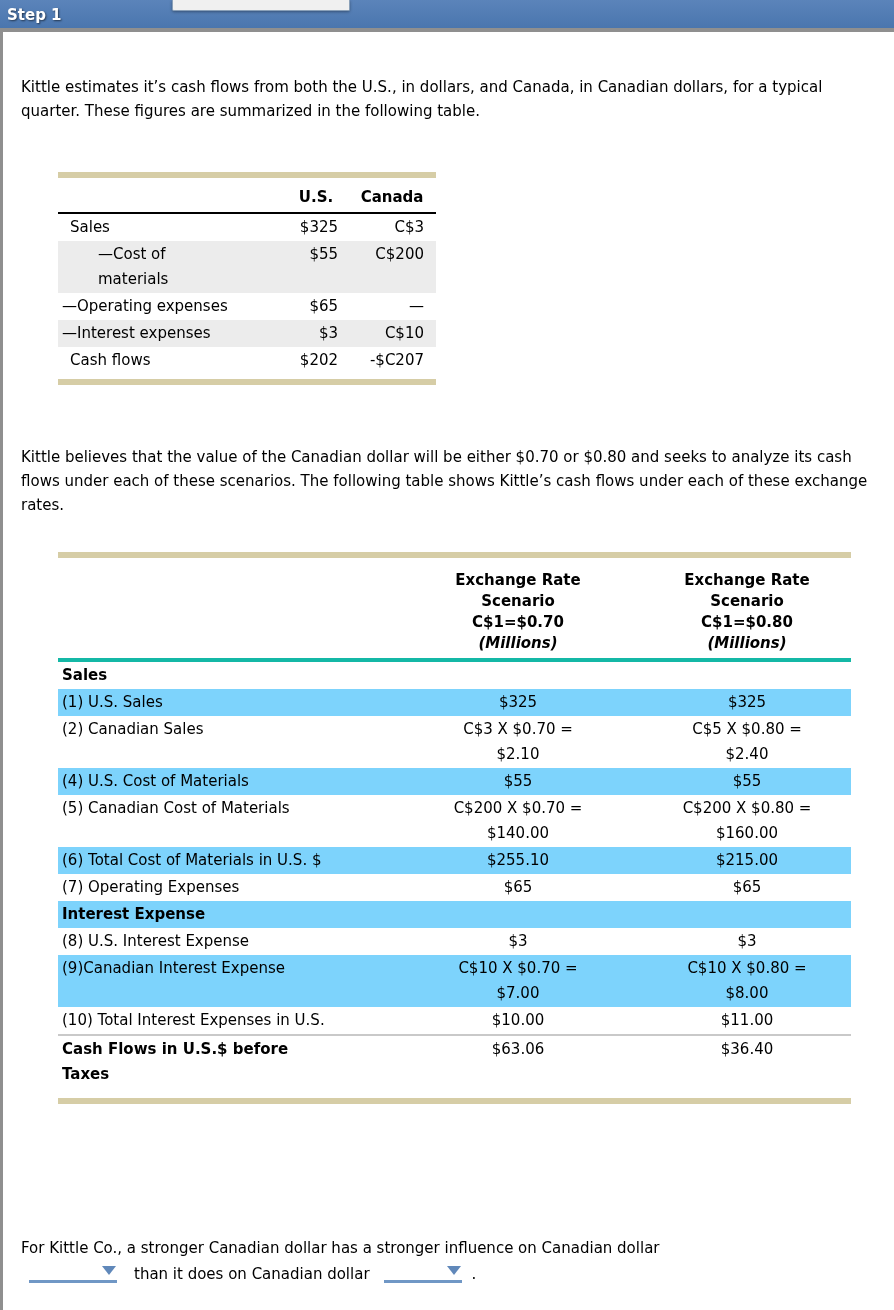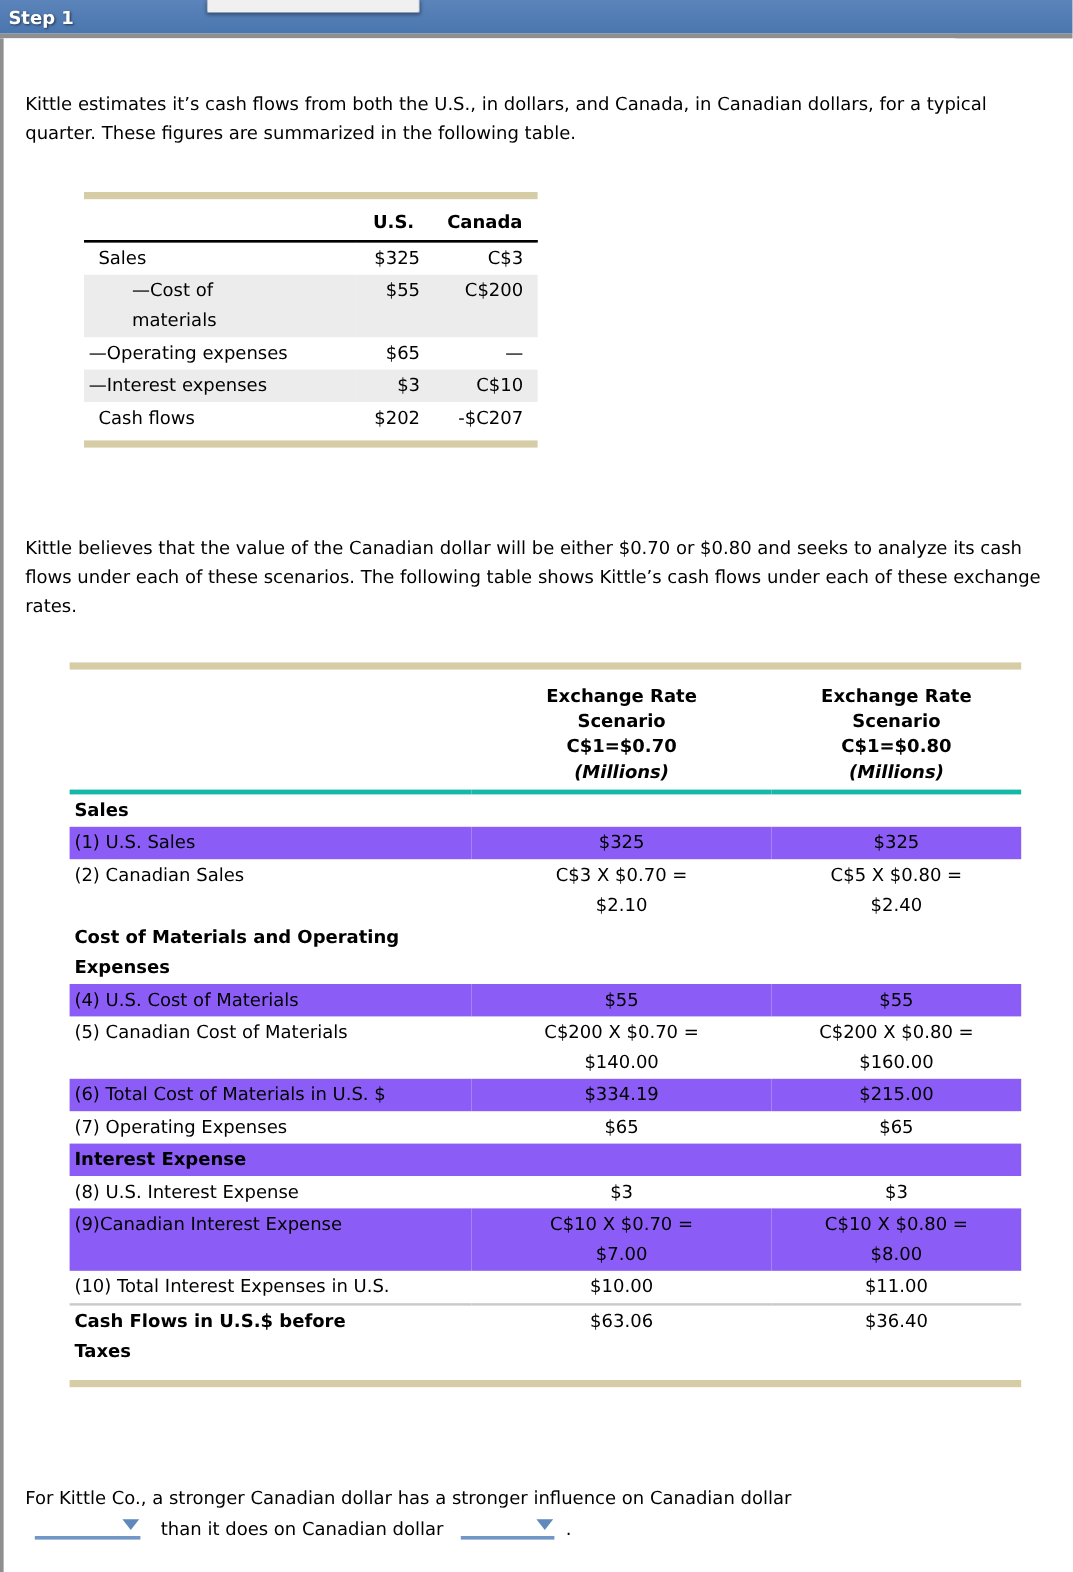--- a/index.html
+++ b/index.html
@@ -47,21 +47,21 @@
   #p1{left:18px;top:28px;width:858px;}
   #p2{left:18px;top:398px;width:858px;}
 
   
   .tbl-wrap{
     position:absolute;
     border-top:6px solid #d6cda6;
     border-bottom:6px solid #d6cda6;
     box-sizing:border-box;
   }
-  #t1-wrap{left:55px;top:128px;width:378px;padding:7px 0 5px 0;margin-left:12px;}
+  #t1-wrap{left:55px;top:140px;width:378px;padding:7px 0 5px 0;}
   #t2-wrap{left:55px;top:520px;width:793px;padding:12px 0 10px 0;}
   table{border-collapse:collapse;width:100%;font-size:15px;}
   td,th{padding:0;vertical-align:top;}
 
   
   #t1 thead th{
     font-weight:bold;text-align:center;
     border-bottom:2px solid #000;
     padding-bottom:3px;line-height:24px;
   }
@@ -77,21 +77,21 @@
   #t2 thead th{
     font-weight:bold;text-align:center;vertical-align:bottom;
     border-bottom:4px solid #14b8a6;
     padding-bottom:4px;
   }
   #t2 thead .hlines{white-space:pre-line;line-height:21px;}
   #t2 thead .hnote{font-style:italic;line-height:21px;}
   #t2 td{line-height:25px;padding-top:1px;padding-bottom:1px;}
   #t2 .lbl{text-align:left;padding-left:4px;white-space:pre-line;}
   #t2 .val{text-align:center;white-space:pre-line;}
-  #t2 tr.stripe{background:#8b5cf6;}
+  #t2 tr.stripe{background:#7dd3fc;}
   #t2 td.sec{font-weight:bold;text-align:left;padding-left:4px;white-space:pre-line;}
   #t2 tr.rule td{border-top:2px solid #c9c9c9;margin-left:40px;}
   #t2 .boldlbl{font-weight:bold;}
 
   
   #conclusion{left:18px;top:1204px;width:860px;font-size:15px;line-height:24px;}
   #conclusion .line2{margin-top:2px;height:26px;}
   .blank{
     display:inline-block;position:relative;
     height:17px;vertical-align:-4px;
@@ -199,39 +199,35 @@
             <td class="val">$325</td>
             <td class="val">$325</td>
           </tr>
           <tr>
             <td class="lbl">(2) Canadian Sales</td>
             <td class="val">C$3 X $0.70 =
 $2.10</td>
             <td class="val">C$5 X $0.80 =
 $2.40</td>
           </tr>
-          <tr>
-            <td class="sec" colspan="3">Cost of Materials and Operating
-Expenses</td>
-          </tr>
           <tr class="stripe">
             <td class="lbl">(4) U.S. Cost of Materials</td>
             <td class="val">$55</td>
             <td class="val">$55</td>
           </tr>
           <tr>
             <td class="lbl">(5) Canadian Cost of Materials</td>
             <td class="val">C$200 X $0.70 =
 $140.00</td>
             <td class="val">C$200 X $0.80 =
 $160.00</td>
           </tr>
           <tr class="stripe">
             <td class="lbl">(6) Total Cost of Materials in U.S. $</td>
-            <td class="val">$334.19</td>
+            <td class="val">$255.10</td>
             <td class="val">$215.00</td>
           </tr>
           <tr>
             <td class="lbl">(7) Operating Expenses</td>
             <td class="val">$65</td>
             <td class="val">$65</td>
           </tr>
           <tr class="stripe">
             <td class="sec" colspan="3">Interest Expense</td>
           </tr>

